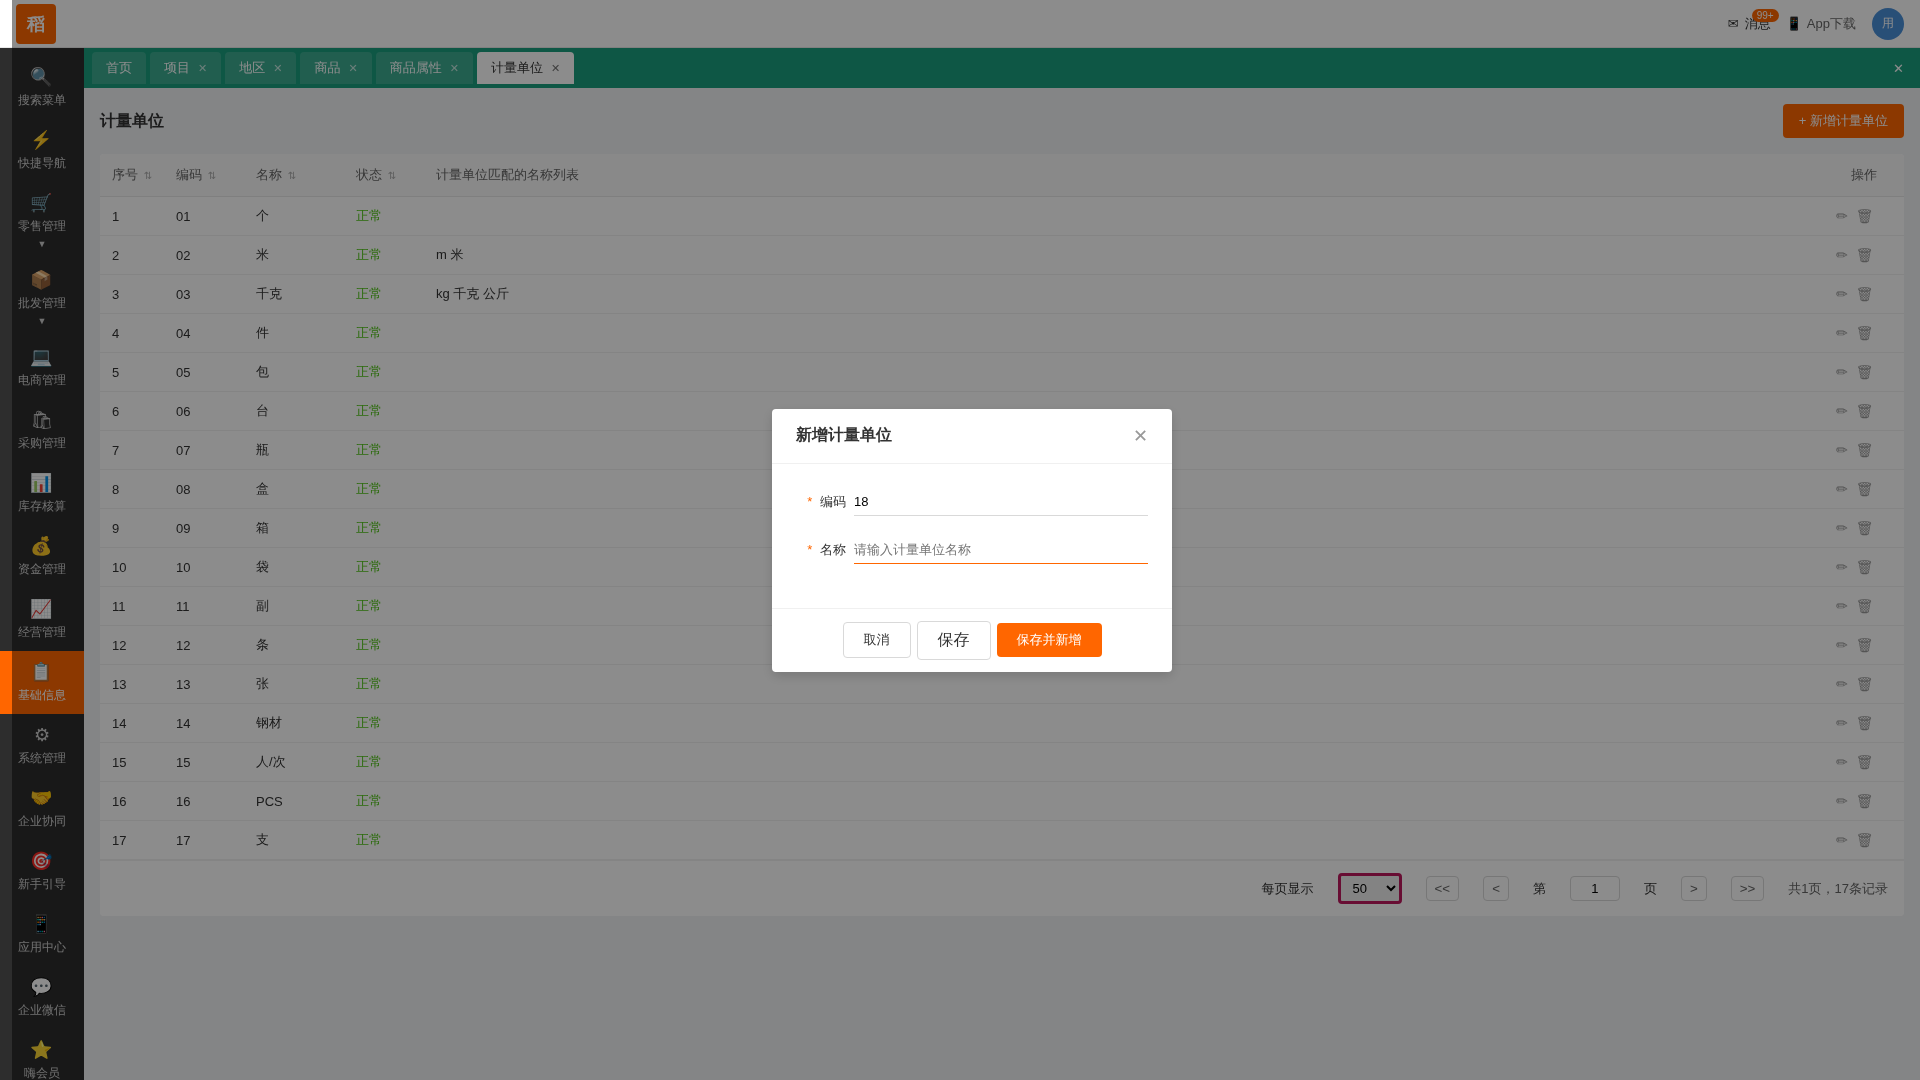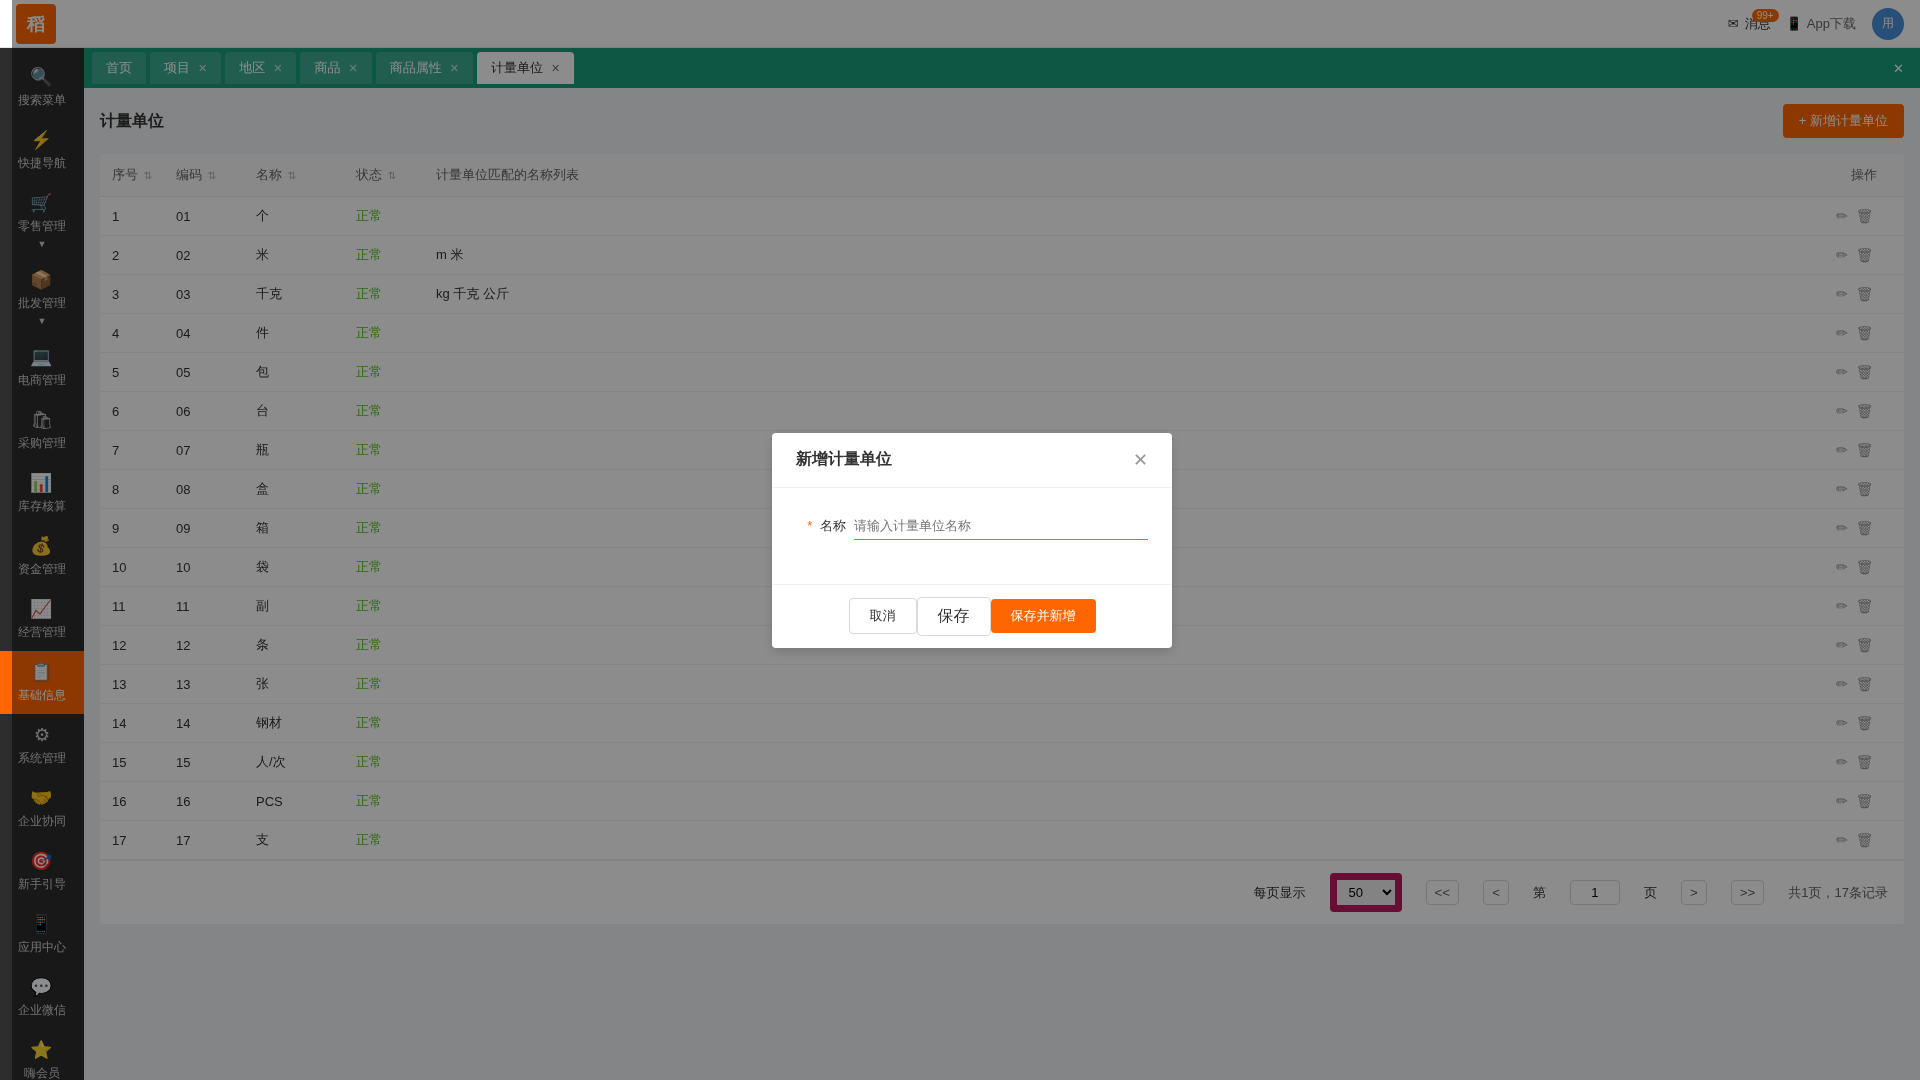--- a/index.html
+++ b/index.html
@@ -46,38 +46,38 @@
     thead tr { background: #fafafa; }
     th { padding: 12px 12px; text-align: left; color: #666; font-weight: normal; border-bottom: 1px solid #e8e8e8; font-size: 13px; white-space: nowrap; }
     td { padding: 10px 12px; border-bottom: 1px solid #f0f0f0; font-size: 13px; color: #333; }
     .status-normal { color: #52c41a; }
     .action-icons { display: flex; gap: 8px; }
     .action-icon { cursor: pointer; color: #999; font-size: 14px; }
     .sort-icon { font-size: 10px; color: #aaa; margin-left: 2px; }
 
     
     .pagination { display: flex; align-items: center; justify-content: flex-end; padding: 12px 16px; background: #fff; border-top: 1px solid #f0f0f0; gap: 24px; }
-    .page-size-select { border: 7px solid #be185d; border-radius: 4px; padding: 4px 8px; font-size: 13px; }
+    .page-size-select { border: 3px solid #be185d; border-radius: 4px; padding: 4px 8px; font-size: 13px; }
     .page-nav { cursor: pointer; color: #666; padding: 4px 8px; border: 1px solid #d9d9d9; border-radius: 4px; background: #fff; }
     .page-input { border: 1px solid #d9d9d9; border-radius: 4px; padding: 4px 8px; width: 50px; text-align: center; font-size: 13px; }
     .page-info { color: #666; font-size: 13px; }
 
     
     .modal-overlay { position: fixed; top: 0; left: 12px; width: 100%; height: 100%; background: rgba(0,0,0,0.45); display: flex; align-items: center; justify-content: center; z-index: 1000; }
     .modal { background: #fff; border-radius: 4px; width: 400px; box-shadow: 0 4px 12px rgba(0,0,0,0.15); }
     .modal-header { padding: 16px 24px; border-bottom: 1px solid #f0f0f0; display: flex; align-items: center; justify-content: space-between; }
     .modal-title { font-size: 16px; font-weight: bold; color: #333; }
     .modal-close { cursor: pointer; color: #999; font-size: 18px; }
     .modal-body { padding: 24px; }
     .form-item { margin-bottom: 20px; display: flex; align-items: center; gap: 8px; }
     .form-label { width: 50px; text-align: right; color: #333; font-size: 13px; flex-shrink: 0; }
     .form-required { color: #f60; margin-right: 4px; }
     .form-input { flex: 1; border: none; border-bottom: 1px solid #d9d9d9; padding: 6px 0; font-size: 13px; outline: none; }
     .form-input.active-input { border-bottom-color: #f60; }
-    .modal-footer { padding: 12px 8px; border-top: 1px solid #f0f0f0; display: flex; align-items: center; justify-content: center; gap: 0; }
+    .modal-footer { padding: 12px 8px; border-top: 1px solid #f0f0f0; display: flex; align-items: center; justify-content: center; gap: 6px; }
     .btn-cancel { border: 1px solid #d9d9d9; background: #fff; color: #333; padding: 8px 20px; border-radius: 4px; cursor: pointer; font-size: 13px; }
     .btn-save { border: 1px solid #d9d9d9; background: #fff; color: #333; padding: 8px 20px; border-radius: 4px; cursor: pointer; font-size: 16px; }
     .btn-save-new { background: #f60; color: #fff; border: none; padding: 8px 20px; border-radius: 4px; cursor: pointer; font-size: 13px; }
 
     .col-seq { width: 60px; }
     .col-code { width: 80px; }
     .col-name { width: 100px; }
     .col-status { width: 80px; }
     .col-match { }
     .col-action { width: 80px; text-align: center; }
@@ -475,20 +475,27 @@
 <div class="modal-overlay">
   <div class="modal">
     <div class="modal-header">
       <span class="modal-title">新增计量单位</span>
       <span class="modal-close">✕</span>
     </div>
     <div class="modal-body">
       <div class="form-item">
         <span class="form-label">
           <span class="form-required">*</span>
+          <span>编码</span>
+        </span>
+        <input class="form-input" type="text" value="18" style="">
+      </div>
+      <div class="form-item">
+        <span class="form-label">
+          <span class="form-required">*</span>
           <span>名称</span>
         </span>
         <input class="form-input active-input" type="text" placeholder="请输入计量单位名称" style="">
       </div>
     </div>
     <div class="modal-footer">
       <button class="btn-cancel">取消</button>
       <button class="btn-save">保存</button>
       <button class="btn-save-new">保存并新增</button>
     </div>

